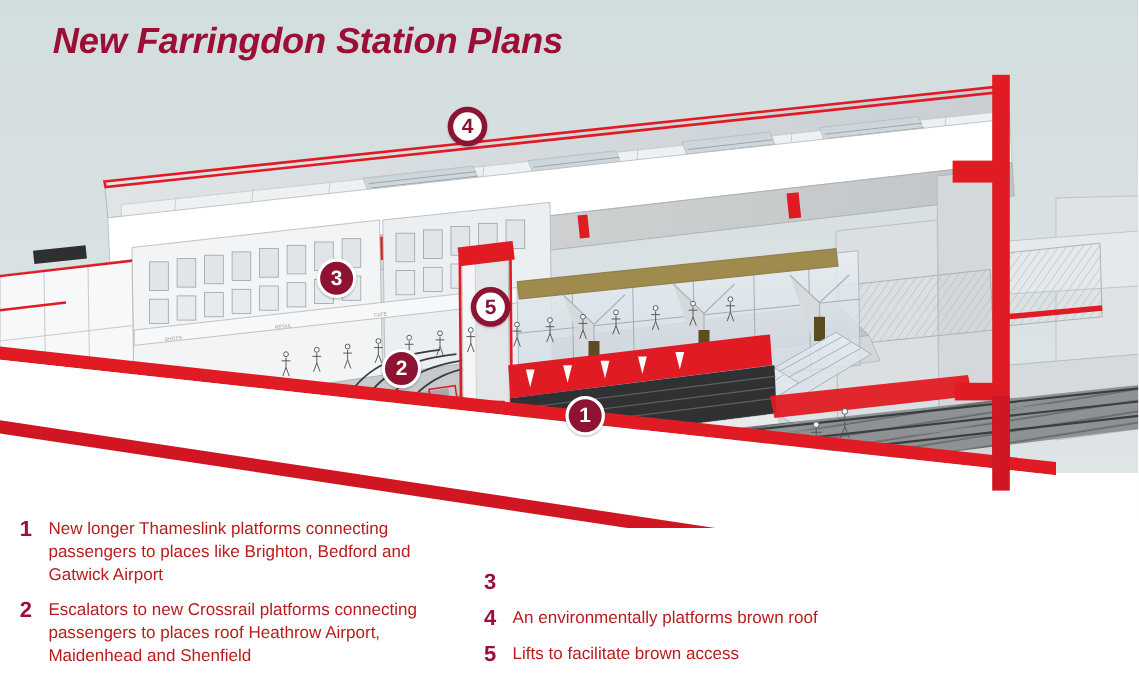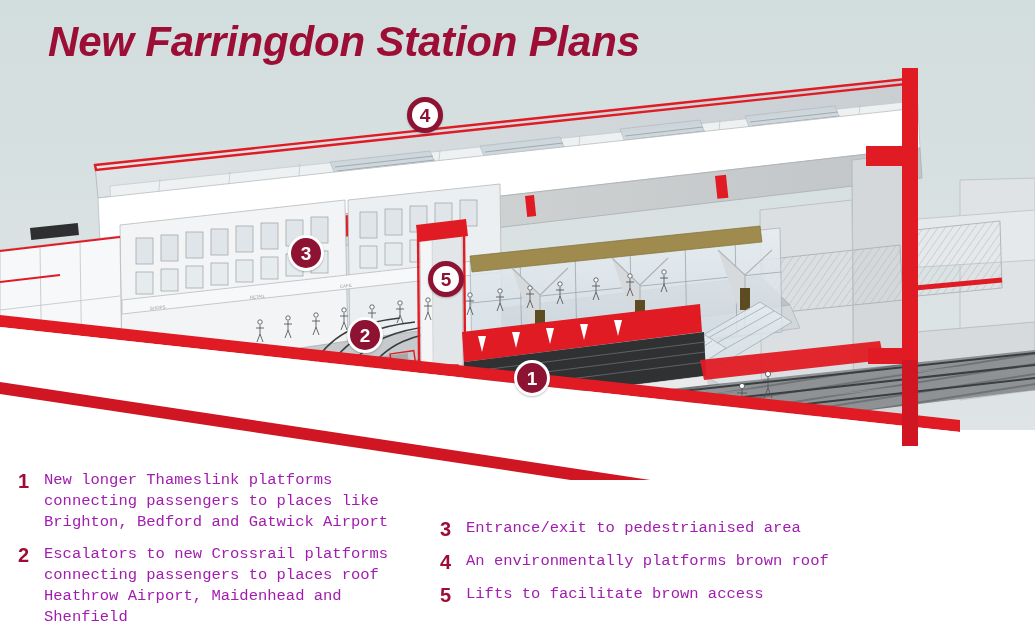--- a/index.html
+++ b/index.html
@@ -25,21 +25,21 @@
   .ground {
     position: absolute;
     left: 0; top: 430px;
     width: 1035px; height: 191px;
     background: #ffffff;
   }
   
   .title {
     position: absolute;
     left: 48px; top: 18px;
-    font-size: 42px;
+    font-size: 33px;
     font-weight: bold;
     font-style: italic;
     letter-spacing: -0.2px;
     color: #9c0e36;
     white-space: nowrap;
   }
   
   .stage {
     position: absolute;
     left: 0; top: 60px;
@@ -88,23 +88,22 @@
   .legend-num {
     width: 26px;
     flex: 0 0 26px;
     font-size: 20px;
     font-weight: bold;
     color: #9c0e36;
     line-height: 22px;
   }
   .legend-text {
     font-size: 15.5px;
-    color: #a21caf;
+    color: #b91c1c;
     line-height: 21px;
-    font-family: Liberation Mono, monospace;
   }
 </style>
 </head>
 <body>
 
 <div id="page">
 
   <div class="sky"></div>
   <div class="ground"></div>
 
@@ -544,21 +543,20 @@
       </div>
       <div class="legend-item">
         <div class="legend-num">2</div>
         <div class="legend-text">Escalators to new Crossrail platforms connecting passengers to places roof Heathrow Airport, Maidenhead and Shenfield</div>
       </div>
     </div>
 
     <div class="legend-col right">
       <div class="legend-item">
         <div class="legend-num">3</div>
-        <div class="legend-text">Entrance/exit to pedestrianised area</div>
       </div>
       <div class="legend-item">
         <div class="legend-num">4</div>
         <div class="legend-text">An environmentally platforms brown roof</div>
       </div>
       <div class="legend-item">
         <div class="legend-num">5</div>
         <div class="legend-text">Lifts to facilitate brown access</div>
       </div>
     </div>

